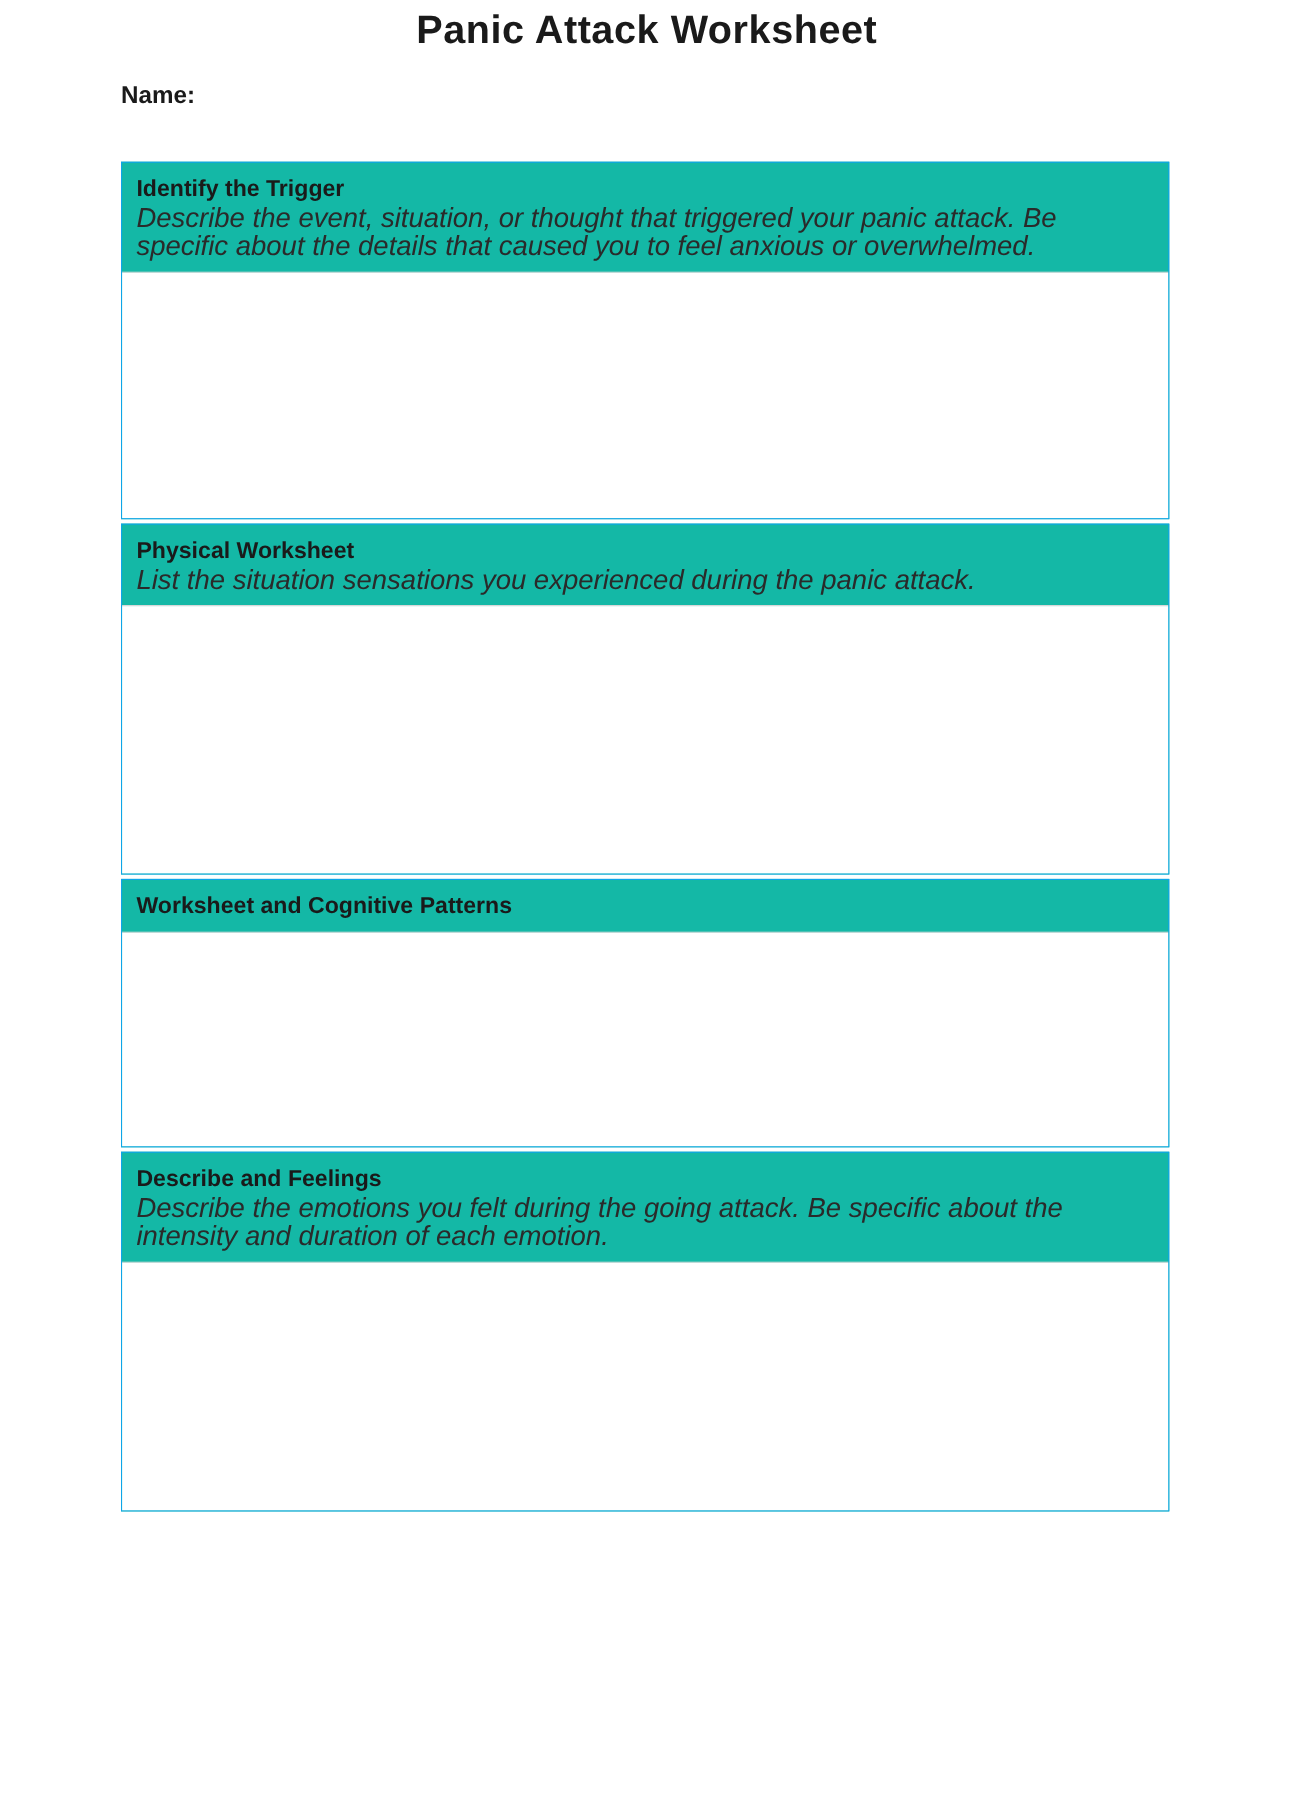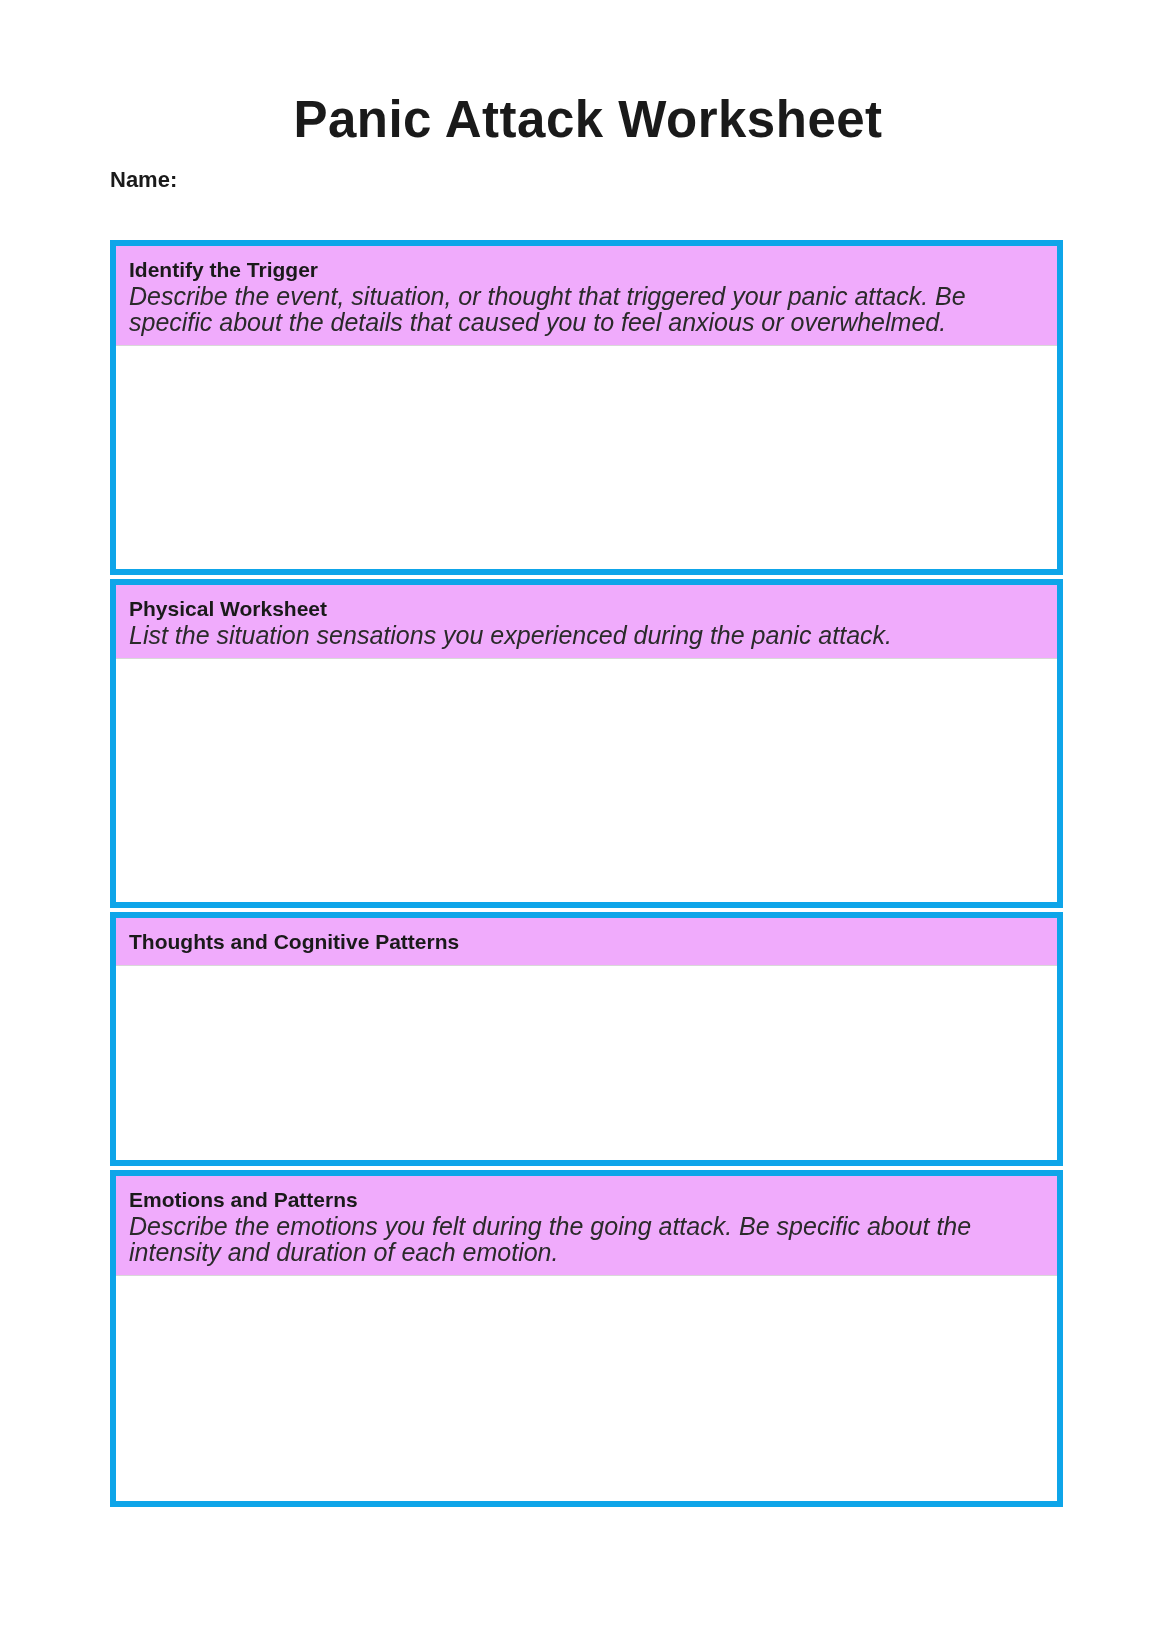--- a/index.html
+++ b/index.html
@@ -7,43 +7,42 @@
   .page {
     position: relative;
     width: 1176px;
     height: 1630px;
     margin: 0 auto;
     background: #ffffff;
     font-family: "Liberation Sans", sans-serif;
     color: #1a1a1a;
   }
   .doc-title {
-    padding-top: 93px;
     text-align: center;
-    font-size: 51px;
+    font-size: 36px;
     line-height: 54px;
     font-weight: bold;
     letter-spacing: 0.5px;
     color: #1a1a1a;
   }
   .meta-label {
     margin-left: 110px;
     font-size: 22px;
     line-height: 26px;
     font-weight: bold;
   }
   .name-label { margin-top: 20px; }
   .date-label { margin-top: 26px; }
   .sections {
     margin: 47px 110px 0 110px;
     width: 953px;
   }
   .section-card {
-    border: 6px solid #0ea5e9;
-    background: #f0abfc;
+    border: 1px solid #0ea5e9;
+    background: #14b8a6;
     margin-bottom: 4px;
   }
   .section-header {
     padding: 11px 14px 10px 13px;
     border-bottom: 1px solid #d8d8d8;
   }
   .section-title {
     font-size: 21px;
     line-height: 26px;
     font-weight: bold;
@@ -87,27 +86,27 @@
     <div class="section-card">
       <div class="section-header">
         <div class="section-title">Physical Worksheet</div>
         <div class="section-desc">List the situation sensations you experienced during the panic attack.</div>
       </div>
       <div class="answer-area answer-2"></div>
     </div>
 
     <div class="section-card">
       <div class="section-header">
-        <div class="section-title">Thoughts and Cognitive Patterns</div>
+        <div class="section-title">Worksheet and Cognitive Patterns</div>
       </div>
       <div class="answer-area answer-3"></div>
     </div>
 
     <div class="section-card">
       <div class="section-header">
-        <div class="section-title">Emotions and Patterns</div>
+        <div class="section-title">Describe and Feelings</div>
         <div class="section-desc">Describe the emotions you felt during the going attack. Be specific about the intensity and duration of each emotion.</div>
       </div>
       <div class="answer-area answer-4"></div>
     </div>
 
   </div>
 </div>
 
 </body></html>

